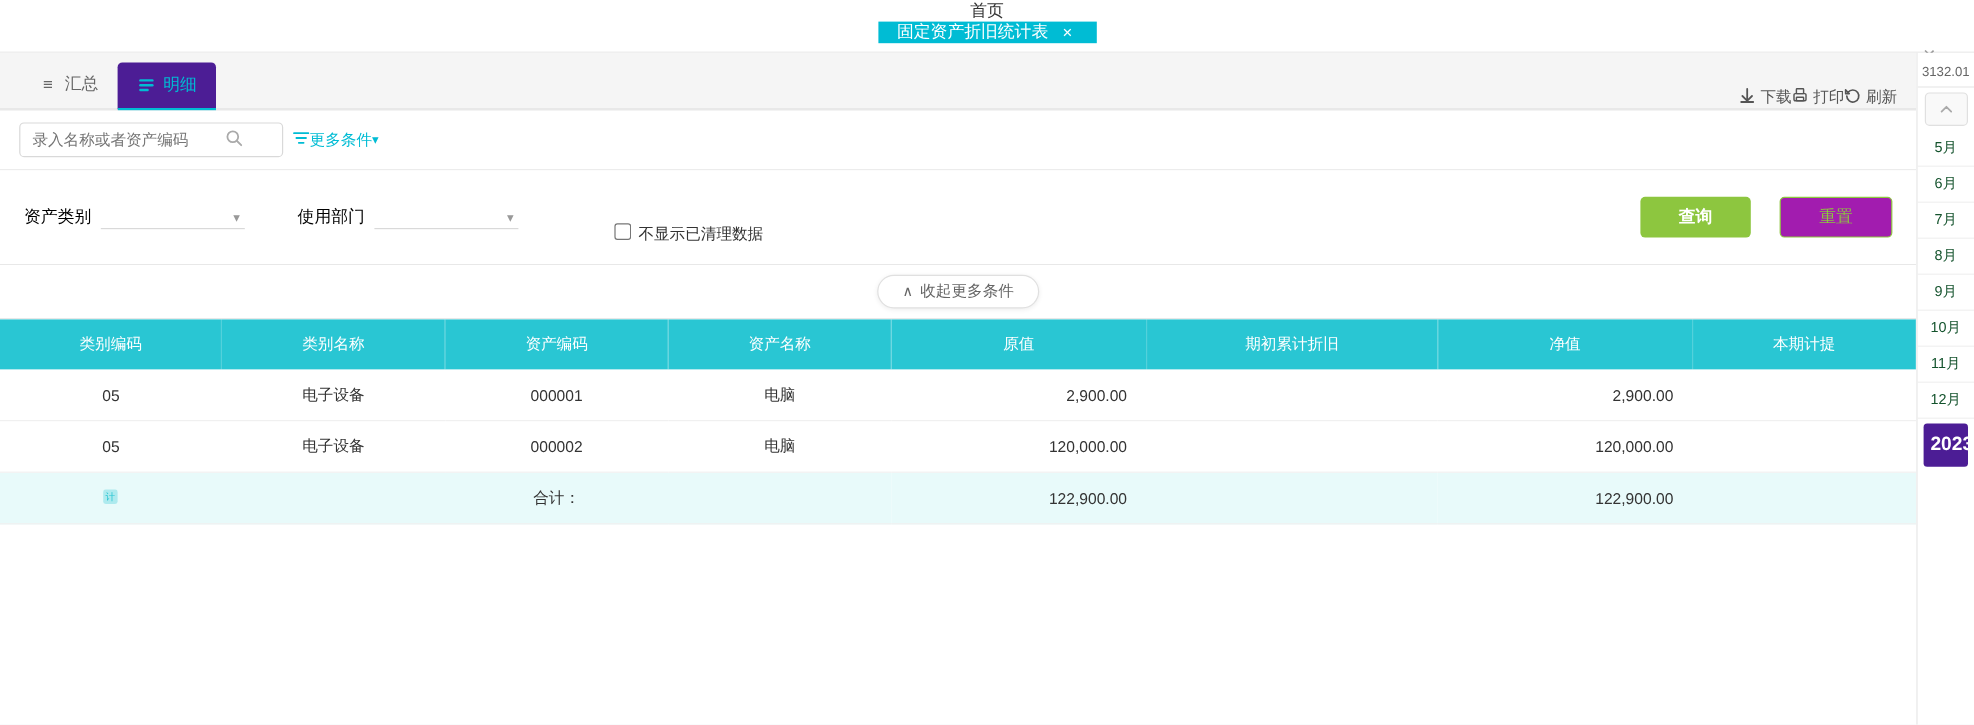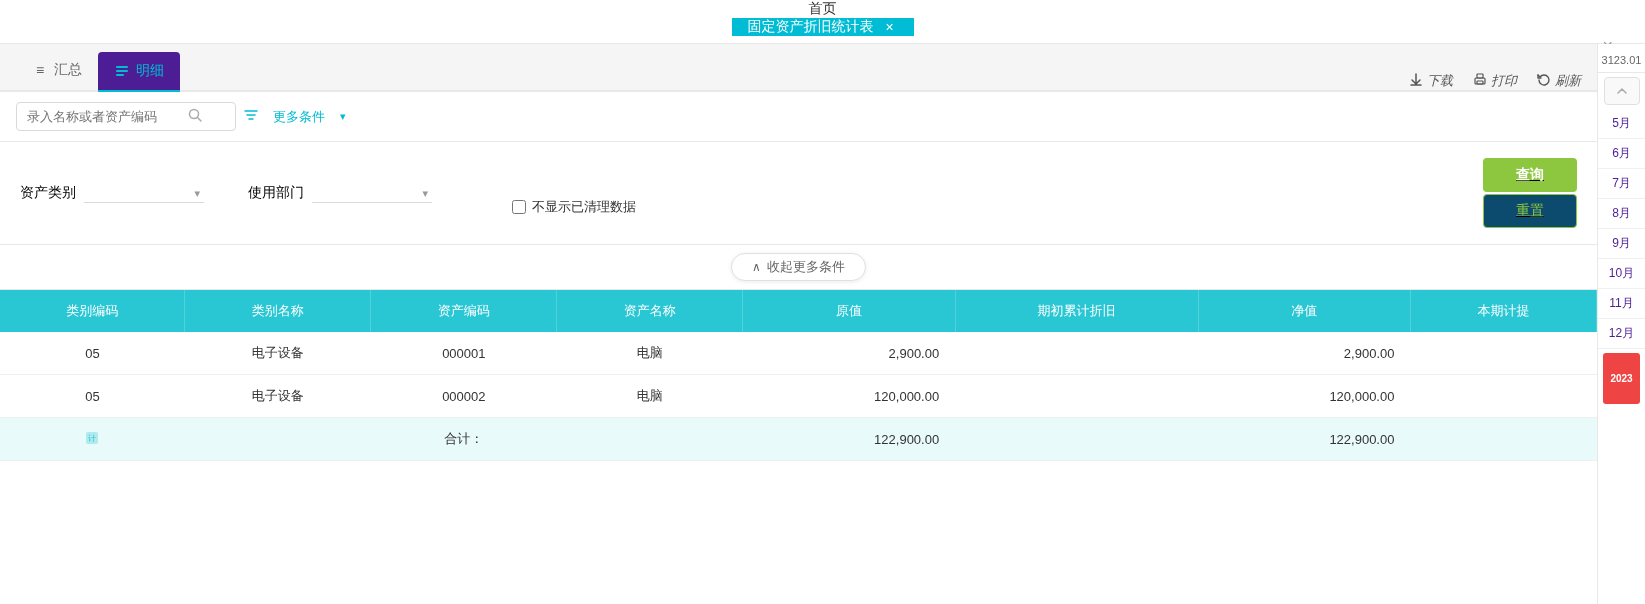--- a/index.html
+++ b/index.html
@@ -105,24 +105,22 @@
       display: flex;
       align-items: center;
       justify-content: center;
     }
 
     
     .toolbar-right {
       margin-left: auto;
       display: flex;
       align-items: flex-end;
-      gap: 20px;
       color: #666;
       font-size: 13px;
-      font-style: italic;
     }
     .toolbar-btn {
       display: flex;
       align-items: center;
       gap: 4px;
       cursor: pointer;
       color: #555;
     }
 
     
@@ -151,21 +149,21 @@
       width: 160px;
       background: transparent;
     }
     .search-icon-btn {
       color: #999;
       cursor: pointer;
     }
     .more-conditions {
       display: flex;
       align-items: center;
-      gap: 15px;
+      gap: 0;
       color: #00bcd4;
       cursor: pointer;
       font-size: 13px;
     }
     .filter-icon { color: #00bcd4; }
 
     
     .expand-panel {
       background: #fff;
       padding: 16px 20px;
@@ -210,21 +208,21 @@
     .select-wrap::after {
       content: '▾';
       position: absolute;
       right: 4px;
       color: #999;
       pointer-events: none;
       font-size: 11px;
     }
     .checkbox-wrap {
       display: flex;
-      align-items: center;
+      align-items: flex-start;
       gap: 6px;
       font-size: 13px;
       color: #333;
       margin-top: 28px;
     }
     .checkbox-input {
       width: 14px;
       height: 14px;
       cursor: pointer;
     }
@@ -232,34 +230,33 @@
       background: #8dc63f;
       color: #fff;
       border: none;
       padding: 8px 32px;
       border-radius: 4px;
       font-size: 14px;
       cursor: pointer;
       font-weight: bold;
     }
     .reset-btn {
-      background: #0c4a6e;
+      background: #a21caf;
       color: #8dc63f;
       border: 1px solid #8dc63f;
       padding: 7px 32px;
       border-radius: 4px;
       font-size: 14px;
       cursor: pointer;
     }
     .btn-group {
       display: flex;
-      flex-direction: column;
-      gap: 2px;
+      flex-direction: row;
+      gap: 24px;
       margin-left: auto;
-      text-decoration: underline;
     }
 
     
     .collapse-bar {
       display: flex;
       justify-content: center;
       align-items: center;
       padding: 8px;
       background: #fff;
       border-bottom: 1px solid #e8e8e8;
@@ -346,31 +343,31 @@
       font-size: 16px;
       border: 1px solid #e0e0e0;
       border-radius: 4px;
       margin: 4px auto;
       background: #f9f9f9;
     }
     .sidebar-month {
       width: 100%;
       text-align: center;
       font-size: 12px;
-      color: #4c1d95;
+      color: #14532d;
       padding: 6px 4px;
       cursor: pointer;
       border-bottom: 1px solid #f0f0f0;
     }
     .sidebar-year-badge {
-      background: #ef4444;
+      background: #4c1d95;
       color: #fff;
-      font-size: 10px;
+      font-size: 16px;
       font-weight: bold;
-      padding: 20px 6px;
+      padding: 9px 6px;
       border-radius: 3px;
       margin: 4px auto;
       width: 80%;
       text-align: center;
     }
   </style>
 </head>
 <body>
 
 <div class="top-nav">
@@ -544,21 +541,21 @@
             <td class="number">122,900.00</td>
             <td class="number"></td>
           </tr>
         </tbody>
       </table>
     </div>
 
   </div>
 
   <div class="right-sidebar">
-    <div class="sidebar-date">3123.01</div>
+    <div class="sidebar-date">3132.01</div>
     <div class="sidebar-scroll-up">
       <svg width="14" height="14" viewBox="0 0 14 14" fill="none">
           <polyline points="3,9 7,5 11,9" stroke="#aaa" stroke-width="1.5" stroke-linecap="round" stroke-linejoin="round"></polyline>
         </svg>
     </div>
     <div class="sidebar-month">5月</div>
     <div class="sidebar-month">6月</div>
     <div class="sidebar-month">7月</div>
     <div class="sidebar-month">8月</div>
     <div class="sidebar-month">9月</div>

